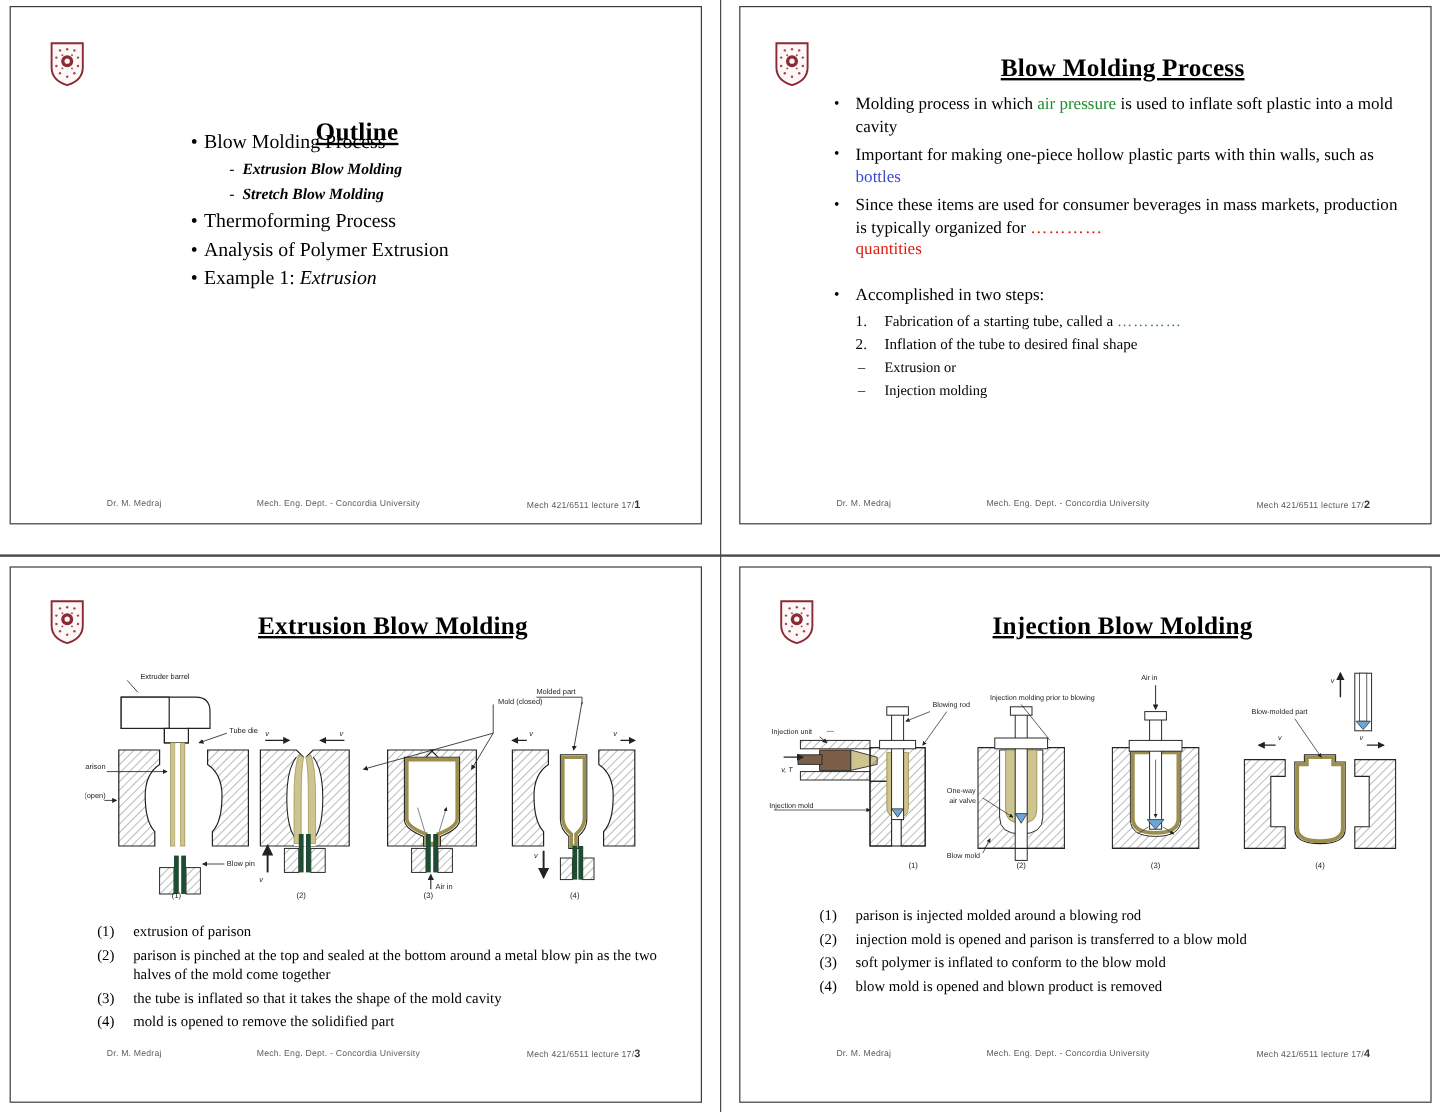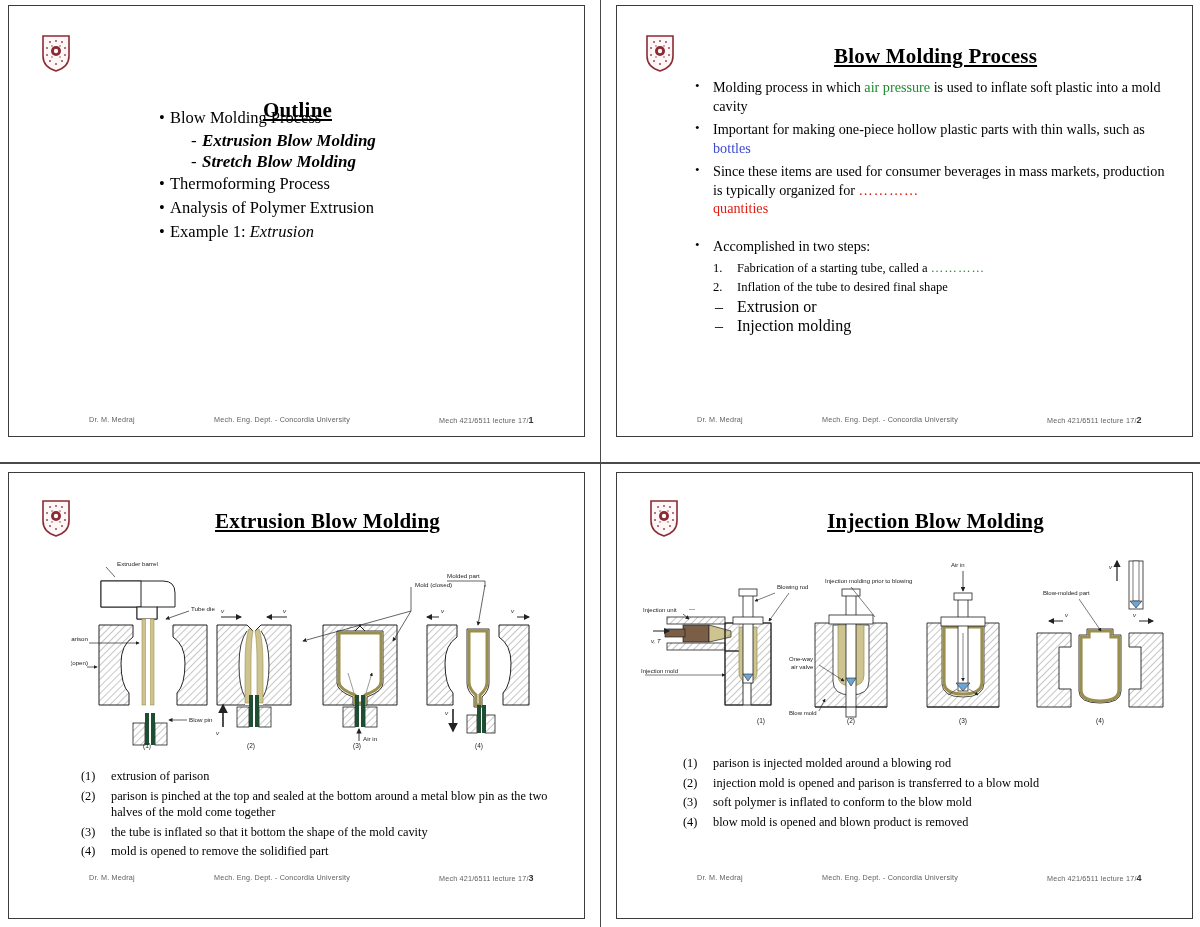--- a/index.html
+++ b/index.html
@@ -20,32 +20,32 @@
   .crest svg{display:block;width:30px;height:38px;}
 
   
   .title{position:absolute;text-align:center;font-size:21px;font-weight:bold;
          text-decoration:underline;letter-spacing:.2px;white-space:nowrap;}
 
   
   .outline{position:absolute;left:150px;top:100px;width:400px;}
   .o-l1{font-size:16.5px;line-height:24px;white-space:nowrap;}
   .o-l1 .bl{display:inline-block;width:11px;}
-  .o-l2{font-size:17px;line-height:21px;font-style:italic;font-weight:bold;
+  .o-l2{font-size:13px;line-height:21px;font-style:italic;font-weight:bold;
         padding-left:32px;white-space:nowrap;}
   .o-l2 .dash{display:inline-block;width:11px;font-style:normal;font-weight:normal;}
   .ital{font-style:italic;}
 
   
   .blist{position:absolute;left:74px;top:72px;width:480px;font-size:14.2px;line-height:18.5px;}
   .b1{position:relative;padding-left:22px;margin-bottom:5px;}
   .b1:before{content:"\2022";position:absolute;left:4px;top:-1px;font-size:13px;}
   .b2{position:relative;padding-left:46px;margin-bottom:2px;font-size:12.6px;line-height:17px;}
   .bnum{position:absolute;left:22px;top:0;}
-  .b3{position:relative;padding-left:46px;margin-bottom:2px;font-size:16px;line-height:17px;}
+  .b3{position:relative;padding-left:46px;margin-bottom:2px;font-size:12px;line-height:17px;}
   .b3:before{content:"\2013";position:absolute;left:24px;top:0;}
   .gap{height:14px;}
   .green{color:#1e8c2e;}
   .blue{color:#3a48d0;}
   .red{color:#e01b10;}
   .dots-r{color:#e01b10;letter-spacing:1px;}
   .dots-g{color:#1e8c2e;letter-spacing:1px;}
 
   
   .caps{position:absolute;font-size:12.3px;line-height:16.5px;}
@@ -302,21 +302,21 @@
           <line x1="382" y1="164" x2="382" y2="186" stroke="#222" stroke-width="1.6" marker-end="url(#ar3)"></line>
           <text x="374" y="170" font-style="italic">v</text>
           <text x="404" y="203" font-size="6.5">(4)</text>
         </g>
       </svg>
     </div>
 
     <div class="caps" style="left:72px;top:295px;width:470px">
       <div class="cap"><span class="n">(1)</span><span>extrusion of parison</span></div>
       <div class="cap"><span class="n">(2)</span><span>parison is pinched at the top and sealed at the bottom around a metal blow pin as the two halves of the mold come together</span></div>
-      <div class="cap"><span class="n">(3)</span><span>the tube is inflated so that it bottom the shape of the mold cavity</span></div>
+      <div class="cap"><span class="n">(3)</span><span>the tube is inflated so that it takes the shape of the mold cavity</span></div>
       <div class="cap"><span class="n">(4)</span><span>mold is opened to remove the solidified part</span></div>
     </div>
 
     <div class="footer" style="top:400px">
       <span class="f-l">Dr. M. Medraj</span>
       <span class="f-c">Mech. Eng. Dept. - Concordia University</span>
       <span class="f-r"><span>Mech 421/6511 lecture 17/</span><b>3</b></span>
     </div>
   </div>
 

